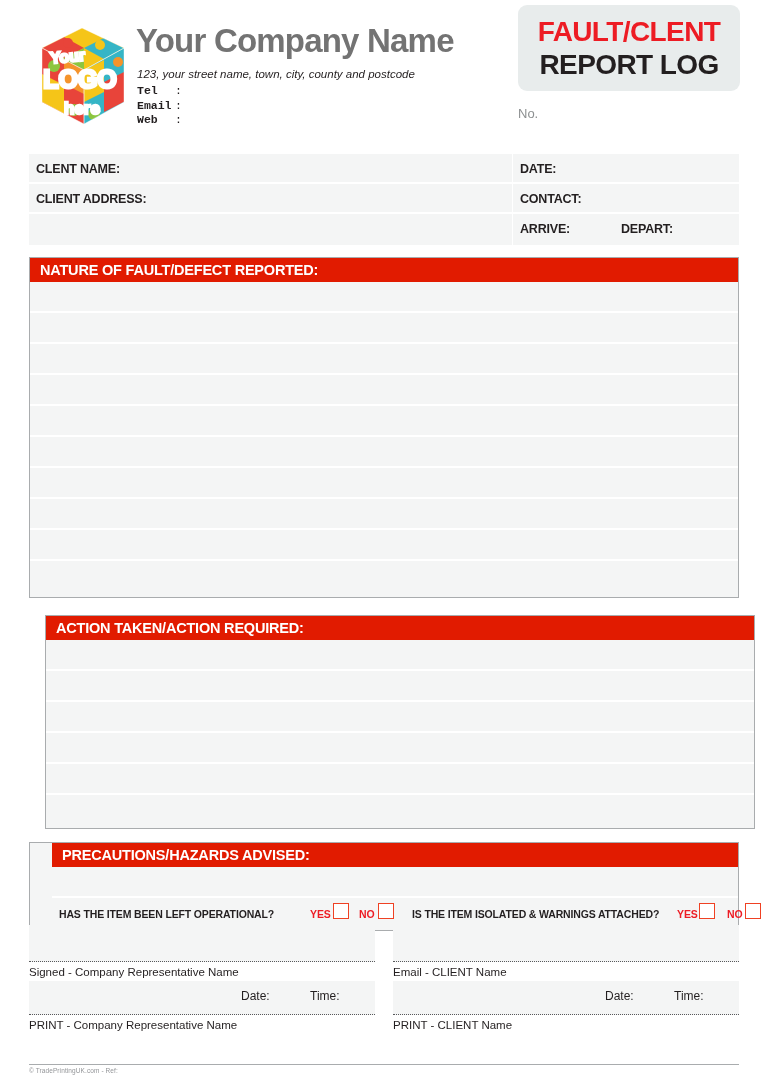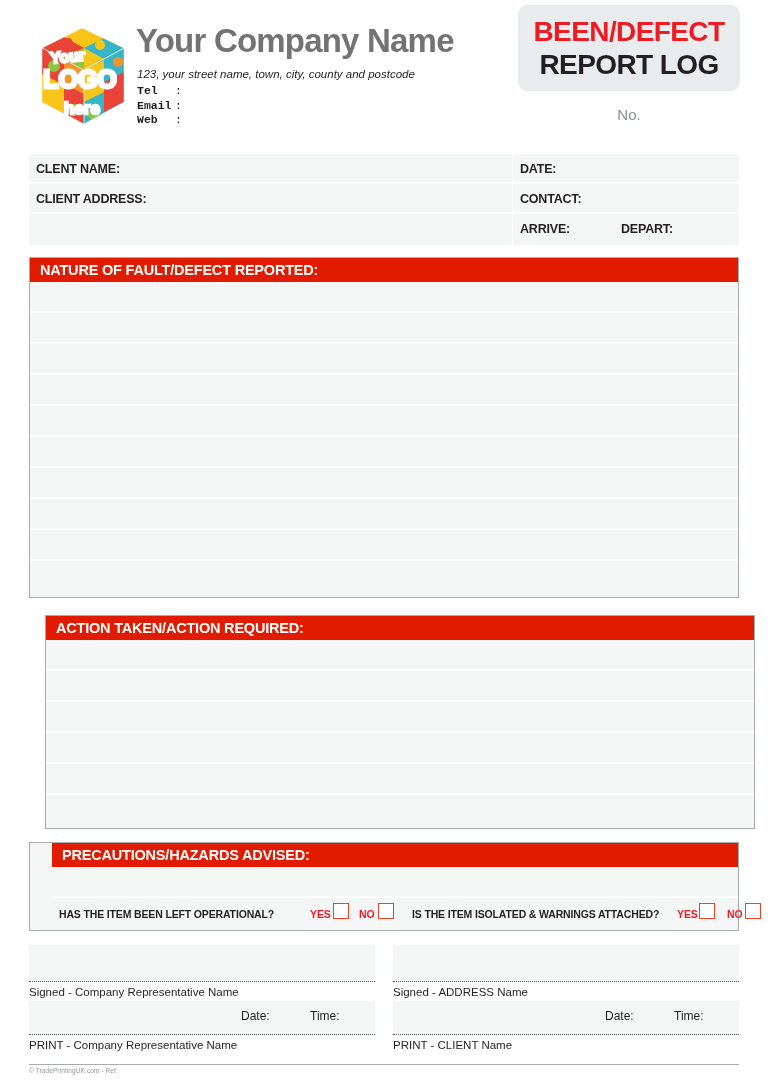--- a/index.html
+++ b/index.html
@@ -105,22 +105,22 @@
     font-weight: bold;
     color: #231f20;
     letter-spacing: -0.6px;
     line-height: 1;
   }
   .doc-no {
     position: absolute;
     left: 518px;
     top: 106px;
     width: 222px;
-    text-align: center;
-    font-size: 15px;
+    text-align: left;
+    font-size: 13px;
     color: #8d9091;
   }
 
   
   .sheet {
     position: absolute;
     left: 29px;
     width: 710px;
     box-sizing: border-box;
     border: 1px solid #a9acae;
@@ -252,21 +252,21 @@
   .box2 { left: 326px; }
   .yes2 { left: 625px; }
   .box3 { left: 647px; }
   .no2  { left: 675px; }
   .box4 { left: 693px; }
 
   
   .sig-area {
     position: absolute;
     left: 29px;
-    top: 945px;
+    top: 925px;
     width: 710px;
     height: 118px;
   }
   .sig-col {
     position: absolute;
     top: 0;
     width: 346px;
     height: 118px;
   }
   .sig-col.left  { left: 0; }
@@ -391,21 +391,21 @@
         <span class="contact-val"></span>
       </div>
       <div class="contact-row">
         <span class="contact-key">Web</span>
         <span class="contact-colon">:</span>
         <span class="contact-val"></span>
       </div>
     </div>
 
     <div class="title-box">
-      <div class="title-line1">BEEN/DEFECT</div>
+      <div class="title-line1">FAULT/CLENT</div>
       <div class="title-line2">REPORT LOG</div>
     </div>
     <div class="doc-no">No.</div>
   </div>
 
   <div class="client-info">
     <div class="ci-left">
       <div class="ci-row">
         <span class="ci-label">CLENT NAME:</span>
       </div>
@@ -490,21 +490,21 @@
       <div class="sig-caption">Signed - Company Representative Name</div>
       <div class="dt-box">
         <span class="dt-label dt-date">Date:</span>
         <span class="dt-label dt-time">Time:</span>
       </div>
       <div class="sig-caption">PRINT - Company Representative Name</div>
     </div>
 
     <div class="sig-col right">
       <div class="sig-box"></div>
-      <div class="sig-caption">Signed - ADDRESS Name</div>
+      <div class="sig-caption">Email - CLIENT Name</div>
       <div class="dt-box">
         <span class="dt-label dt-date">Date:</span>
         <span class="dt-label dt-time">Time:</span>
       </div>
       <div class="sig-caption">PRINT - CLIENT Name</div>
     </div>
   </div>
 
   <div class="footer-rule"></div>
   <div class="footer-text">© TradePrintingUK.com - Ref:</div>

